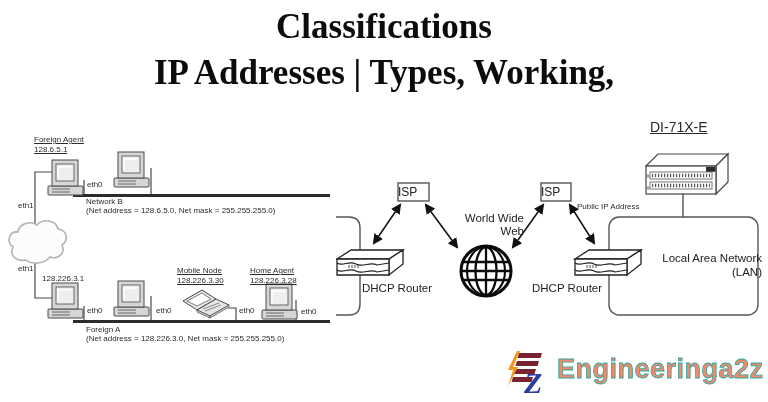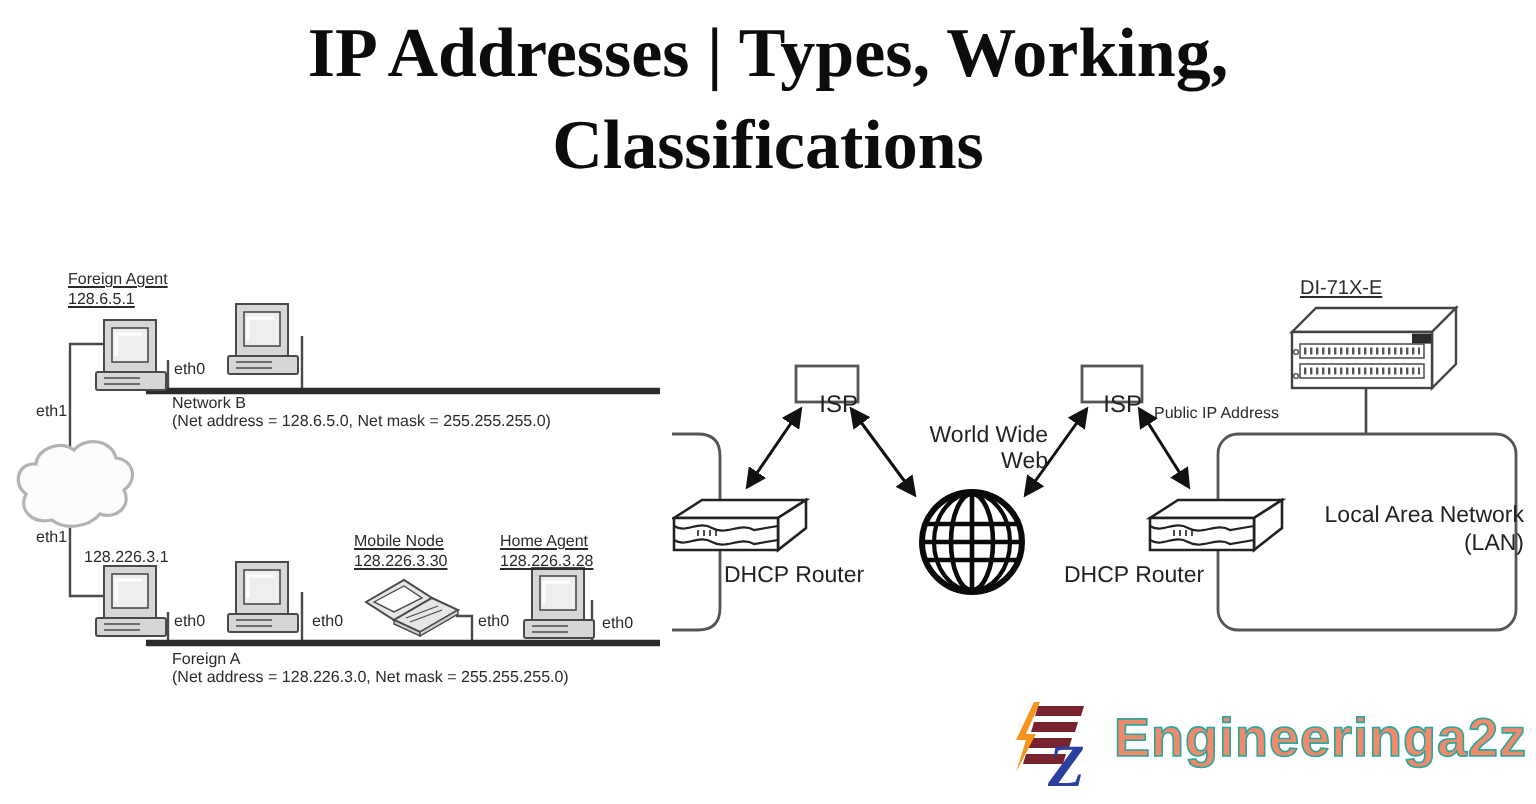--- a/index.html
+++ b/index.html
@@ -5,34 +5,34 @@
   html,body{margin:0;padding:0;background:#fff;}
   .page{position:relative;width:768px;height:402px;background:#ffffff;overflow:hidden;
         font-family:"Liberation Sans",sans-serif;}
   .title{position:absolute;top:4px;left:0;width:768px;text-align:center;
          font-family:"Liberation Serif",serif;font-weight:bold;font-size:35px;
          line-height:46px;color:#0c0c0c;}
   .lbl{position:absolute;font-size:8px;line-height:9px;color:#2b2b2b;white-space:nowrap;}
   .lbl.c{text-align:left;text-decoration:underline;}
   .lbl2{position:absolute;font-size:11.5px;line-height:13px;color:#222;white-space:nowrap;}
   .lbl2.c{text-align:right;}
-  .ispbox{position:absolute;font-size:12px;color:#222;text-align:right;margin-top:10px;}
+  .ispbox{position:absolute;font-size:12px;color:#222;text-align:left;}
   svg{position:absolute;}
   .logo-text{position:absolute;left:557px;top:354px;
              font-family:Liberation Sans, sans-serif;font-weight:bold;font-size:27px;
              color:#f08a6b;-webkit-text-stroke:0.8px #2aa79f;letter-spacing:0.5px;}
 </style>
 </head>
 <body>
 
 <div class="page">
 
   <div class="title">
+    <div>Classifications</div>
     <div>IP Addresses | Types, Working,</div>
-    <div>Classifications</div>
   </div>
 
   <svg style="left:0;top:130px" width="340" height="220" viewBox="0 0 340 220">
     <defs>
       <g id="pc">
         <rect x="0" y="26" width="35" height="9" rx="1" fill="#d6d6d6" stroke="#4a4a4a" stroke-width="1"></rect>
         <line x1="4" y1="29" x2="22" y2="29" stroke="#4a4a4a" stroke-width="0.8"></line>
         <line x1="4" y1="32" x2="22" y2="32" stroke="#4a4a4a" stroke-width="0.8"></line>
         <rect x="4" y="0" width="26" height="26" fill="#d6d6d6" stroke="#4a4a4a" stroke-width="1"></rect>
         <rect x="8" y="4" width="18" height="17" fill="#eeeeee" stroke="#4a4a4a" stroke-width="0.8"></rect>
@@ -151,21 +151,21 @@
 
   <div class="ispbox" style="left:398px;top:183px;width:31px;height:18px;line-height:18px">ISP</div>
   <div class="ispbox" style="left:541px;top:183px;width:30px;height:18px;line-height:18px">ISP</div>
   <div class="lbl" style="left:577px;top:202px">Public IP Address</div>
   <div class="lbl2 c" style="left:448px;top:212px;width:76px">World Wide</div>
   <div class="lbl2 c" style="left:448px;top:225px;width:76px">Web</div>
   <div class="lbl2" style="left:362px;top:282px">DHCP Router</div>
   <div class="lbl2" style="left:532px;top:282px">DHCP Router</div>
   <div class="lbl2 c" style="left:640px;top:266px;width:122px">(LAN)</div>
   <div class="lbl2 c" style="left:640px;top:252px;width:122px">Local Area Network</div>
-  <div class="lbl c" style="left:650px;top:140px;width:68px;font-size:10px">DI-71X-E</div>
+  <div class="lbl c" style="left:650px;top:123px;width:68px;font-size:14px">DI-71X-E</div>
 
   <svg style="left:505px;top:350px" width="44" height="47" viewBox="0 0 44 47">
     <g fill="#7a2330">
       <polygon points="14,3 37,3 35.5,8 12.5,8"></polygon>
       <polygon points="12,11 34,11 32.5,16 10.5,16"></polygon>
       <polygon points="10,19 31,19 29.5,24 8.5,24"></polygon>
       <polygon points="8,27 28,27 26.5,32 6.5,32"></polygon>
     </g>
     <polygon points="12,1 3,20 8,20 3,36 13,17 8,17 15,1" fill="#f7941d"></polygon>
     <text x="19" y="43" font-family="'Liberation Serif',serif" font-size="30" font-style="italic" font-weight="bold" fill="#2b3f9e">Z</text>

